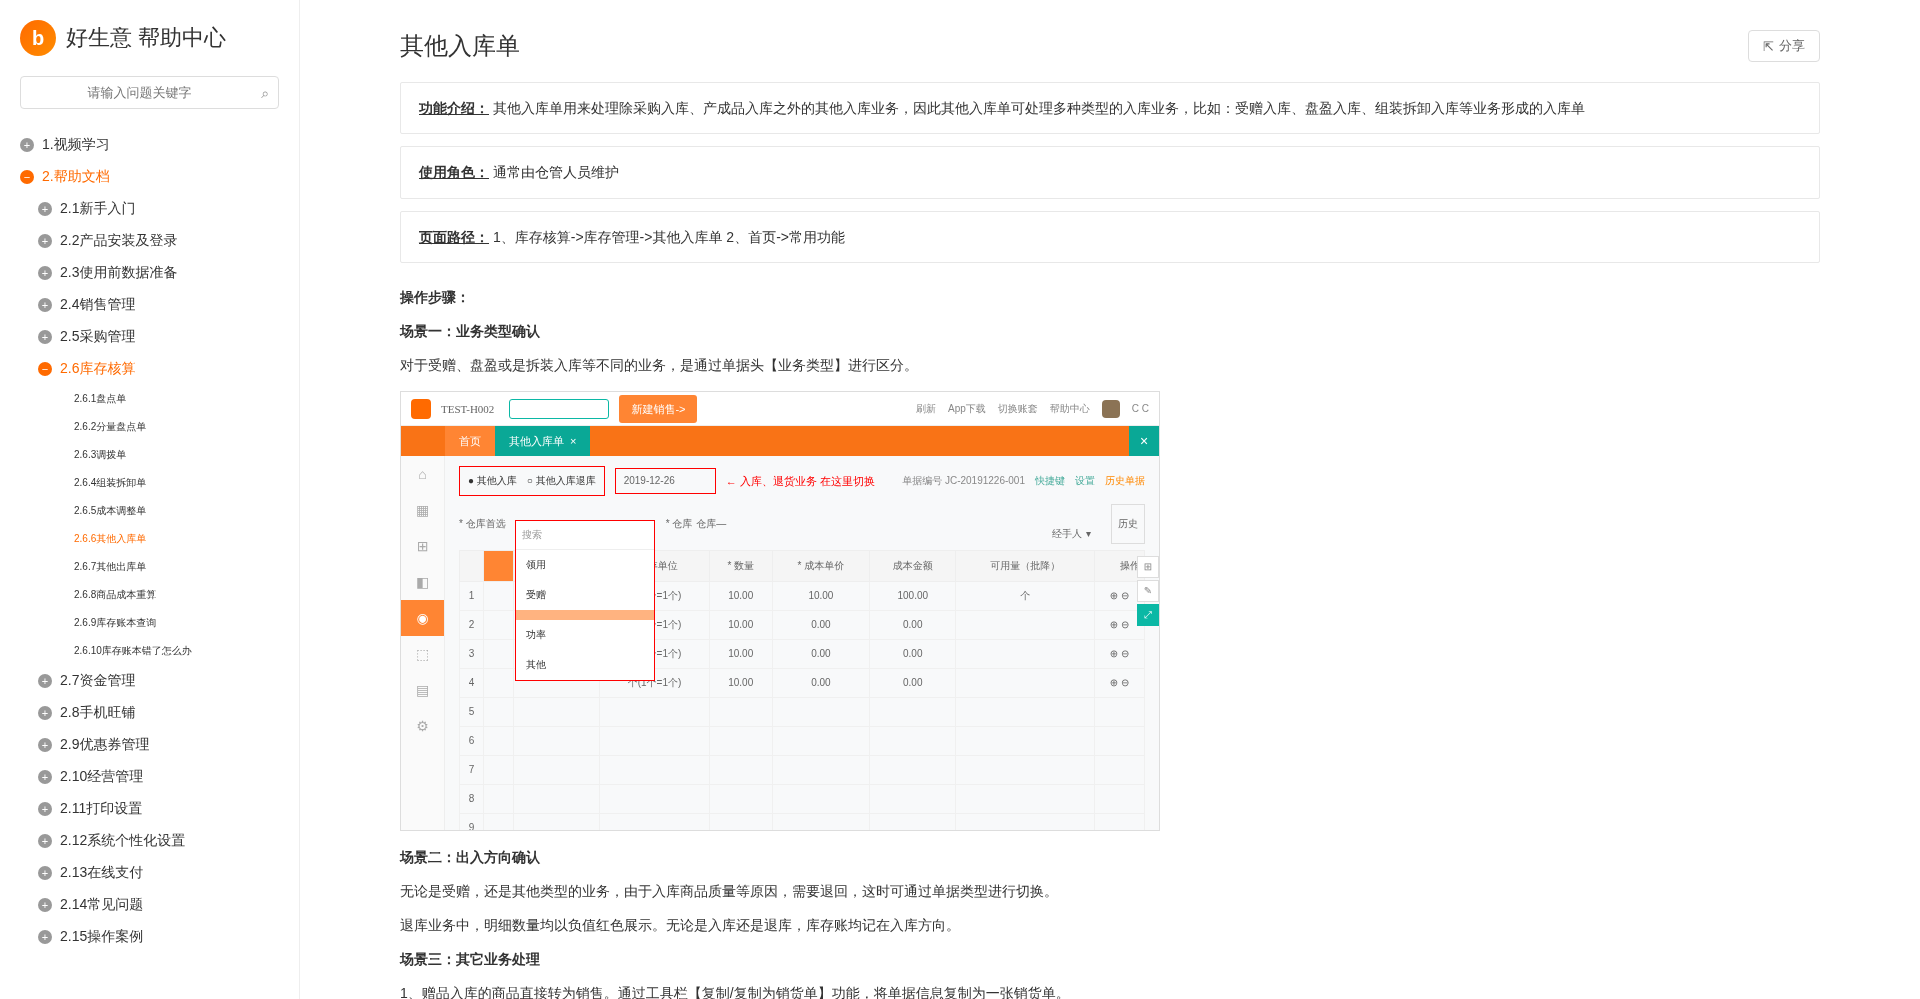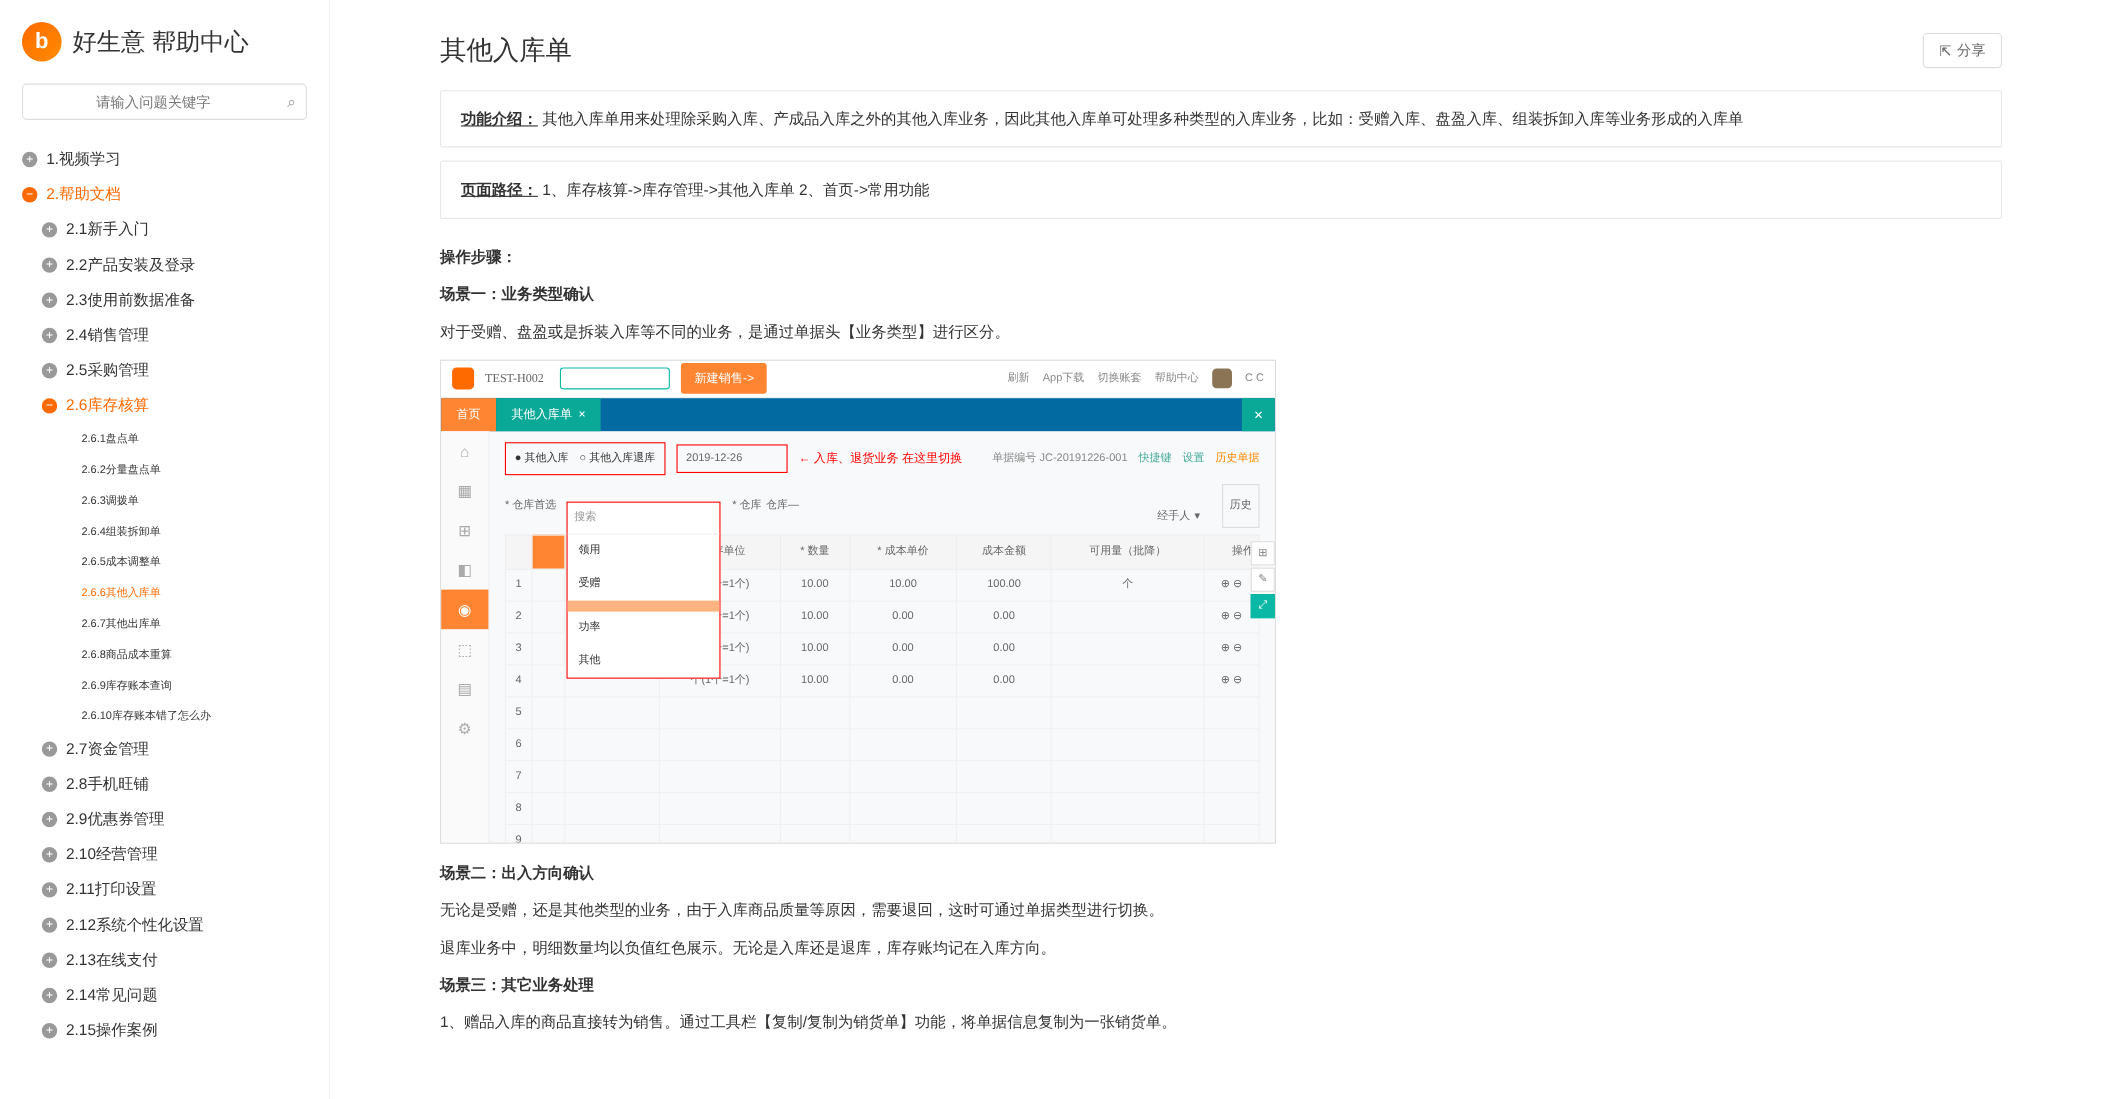--- a/index.html
+++ b/index.html
@@ -27,21 +27,21 @@
 .content-section p { margin: 6px 0; }
 .bold { font-weight: bold; }
 .screenshot-box { width: 760px; height: 440px; border: 1px solid #ddd; margin: 12px 0; background: #f8f9fa; position: relative; overflow: hidden; }
 .ss-topbar { height: 34px; background: #fff; border-bottom: 1px solid #eee; display: flex; align-items: center; padding: 0 10px; font-size: 11px; }
 .ss-logo { width: 20px; height: 20px; border-radius: 4px; background: #ff6a00; margin-right: 10px; }
 .ss-title { color: #666; margin-right: 15px; font-family: Liberation Serif, serif; }
 .ss-search { width: 100px; height: 20px; border: 1px solid #0bb8a5; border-radius: 3px; }
 .ss-btn-orange { padding: 3px 12px; background: #ff8533; color: #fff; border-radius: 3px; font-size: 11px; margin-left: 10px; }
 .ss-right { margin-left: auto; display: flex; gap: 12px; color: #888; align-items: center; font-size: 10px; }
 .ss-avatar { width: 18px; height: 18px; border-radius: 4px; background: #8b7355; }
-.ss-tabs { height: 30px; background: #0369a1; display: flex; align-items: center; }
+.ss-tabs { height: 30px; background: #f97316; display: flex; align-items: center; padding-left: 44px; }
 .ss-tab { padding: 0 14px; color: #fff; font-size: 11px; height: 100%; display: flex; align-items: center; }
 .ss-tab.home { background: #ff8533; }
 .ss-tab.active { background: #0aa896; }
 .ss-tab-close { margin-left: 6px; }
 .ss-x { margin-left: auto; width: 30px; height: 30px; background: #0aa896; color: #fff; display: flex; align-items: center; justify-content: center; font-size: 14px; }
 .ss-body { display: flex; height: calc(100% - 64px); }
 .ss-left-nav { width: 44px; background: #fafafa; border-right: 1px solid #eee; display: flex; flex-direction: column; }
 .ss-nav-item { height: 36px; display: flex; align-items: center; justify-content: center; color: #aaa; font-size: 14px; }
 .ss-nav-item.active { background: #ff8533; color: #fff; }
 .ss-content { flex: 1; padding: 10px 14px; position: relative; font-size: 11px; }
@@ -183,20 +183,23 @@
     <div class="page-title">
       <span>其他入库单</span>
       <span class="share-btn">
           <span>⇱</span>
           <span>分享</span>
         </span>
     </div>
 
     <div class="info-box">
       <span class="info-label">功能介绍：</span><span>其他入库单用来处理除采购入库、产成品入库之外的其他入库业务，因此其他入库单可处理多种类型的入库业务，比如：受赠入库、盘盈入库、组装拆卸入库等业务形成的入库单</span>
+    </div>
+    <div class="info-box">
+      <span class="info-label">使用角色：</span><span>通常由仓管人员维护</span>
     </div>
     <div class="info-box">
       <span class="info-label">页面路径：</span><span>1、库存核算-&gt;库存管理-&gt;其他入库单 2、首页-&gt;常用功能</span>
     </div>
 
     <div class="content-section">
       <p class="bold">操作步骤：</p>
       <p class="bold">场景一：业务类型确认</p>
       <p>对于受赠、盘盈或是拆装入库等不同的业务，是通过单据头【业务类型】进行区分。</p>
 

